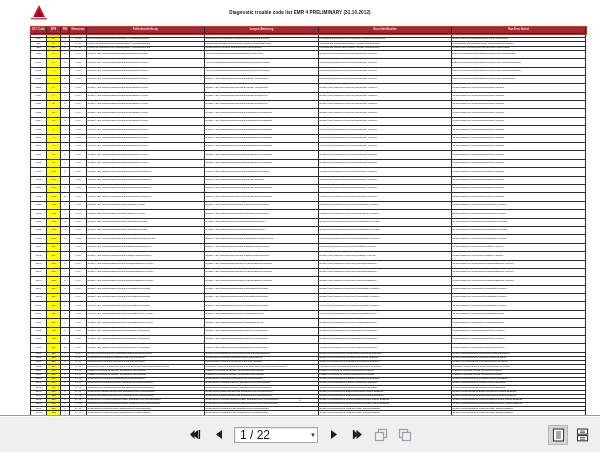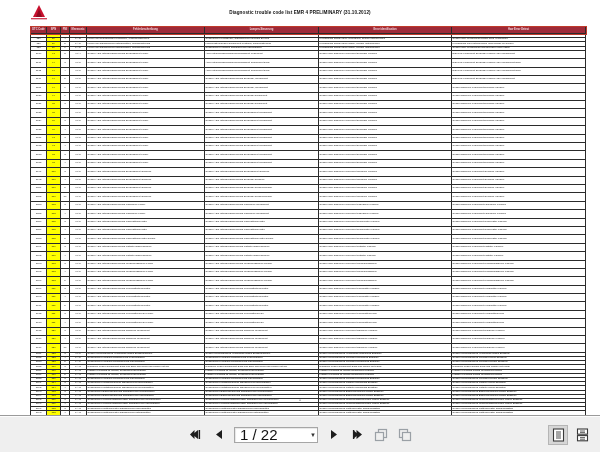--- a/index.html
+++ b/index.html
@@ -119,21 +119,21 @@
     background:#ffffff;
     border:1px solid #a6a6a6;
     box-shadow:inset 1px 1px 1px rgba(0,0,0,.10);
     padding:0 3px;
     box-sizing:border-box;
   }
   .page-box input{
     border:0;outline:0;background:transparent;
     width:68px;height:14px;
     font-family:"Liberation Sans",sans-serif;
-    font-size:15px;color:#111;
+    font-size:12px;color:#111;
   }
   .page-caret{
     width:8px;height:14px;display:flex;align-items:center;justify-content:center;
     color:#333;font-size:6px;line-height:1;
   }
   .layout-btn{
     width:20px;height:20px;display:flex;align-items:center;justify-content:center;
     cursor:pointer;color:#3a3a3a;
   }
   .layout-btn.active{background:#d6d6d6;border:1px solid #b5b5b5;box-sizing:border-box;}

